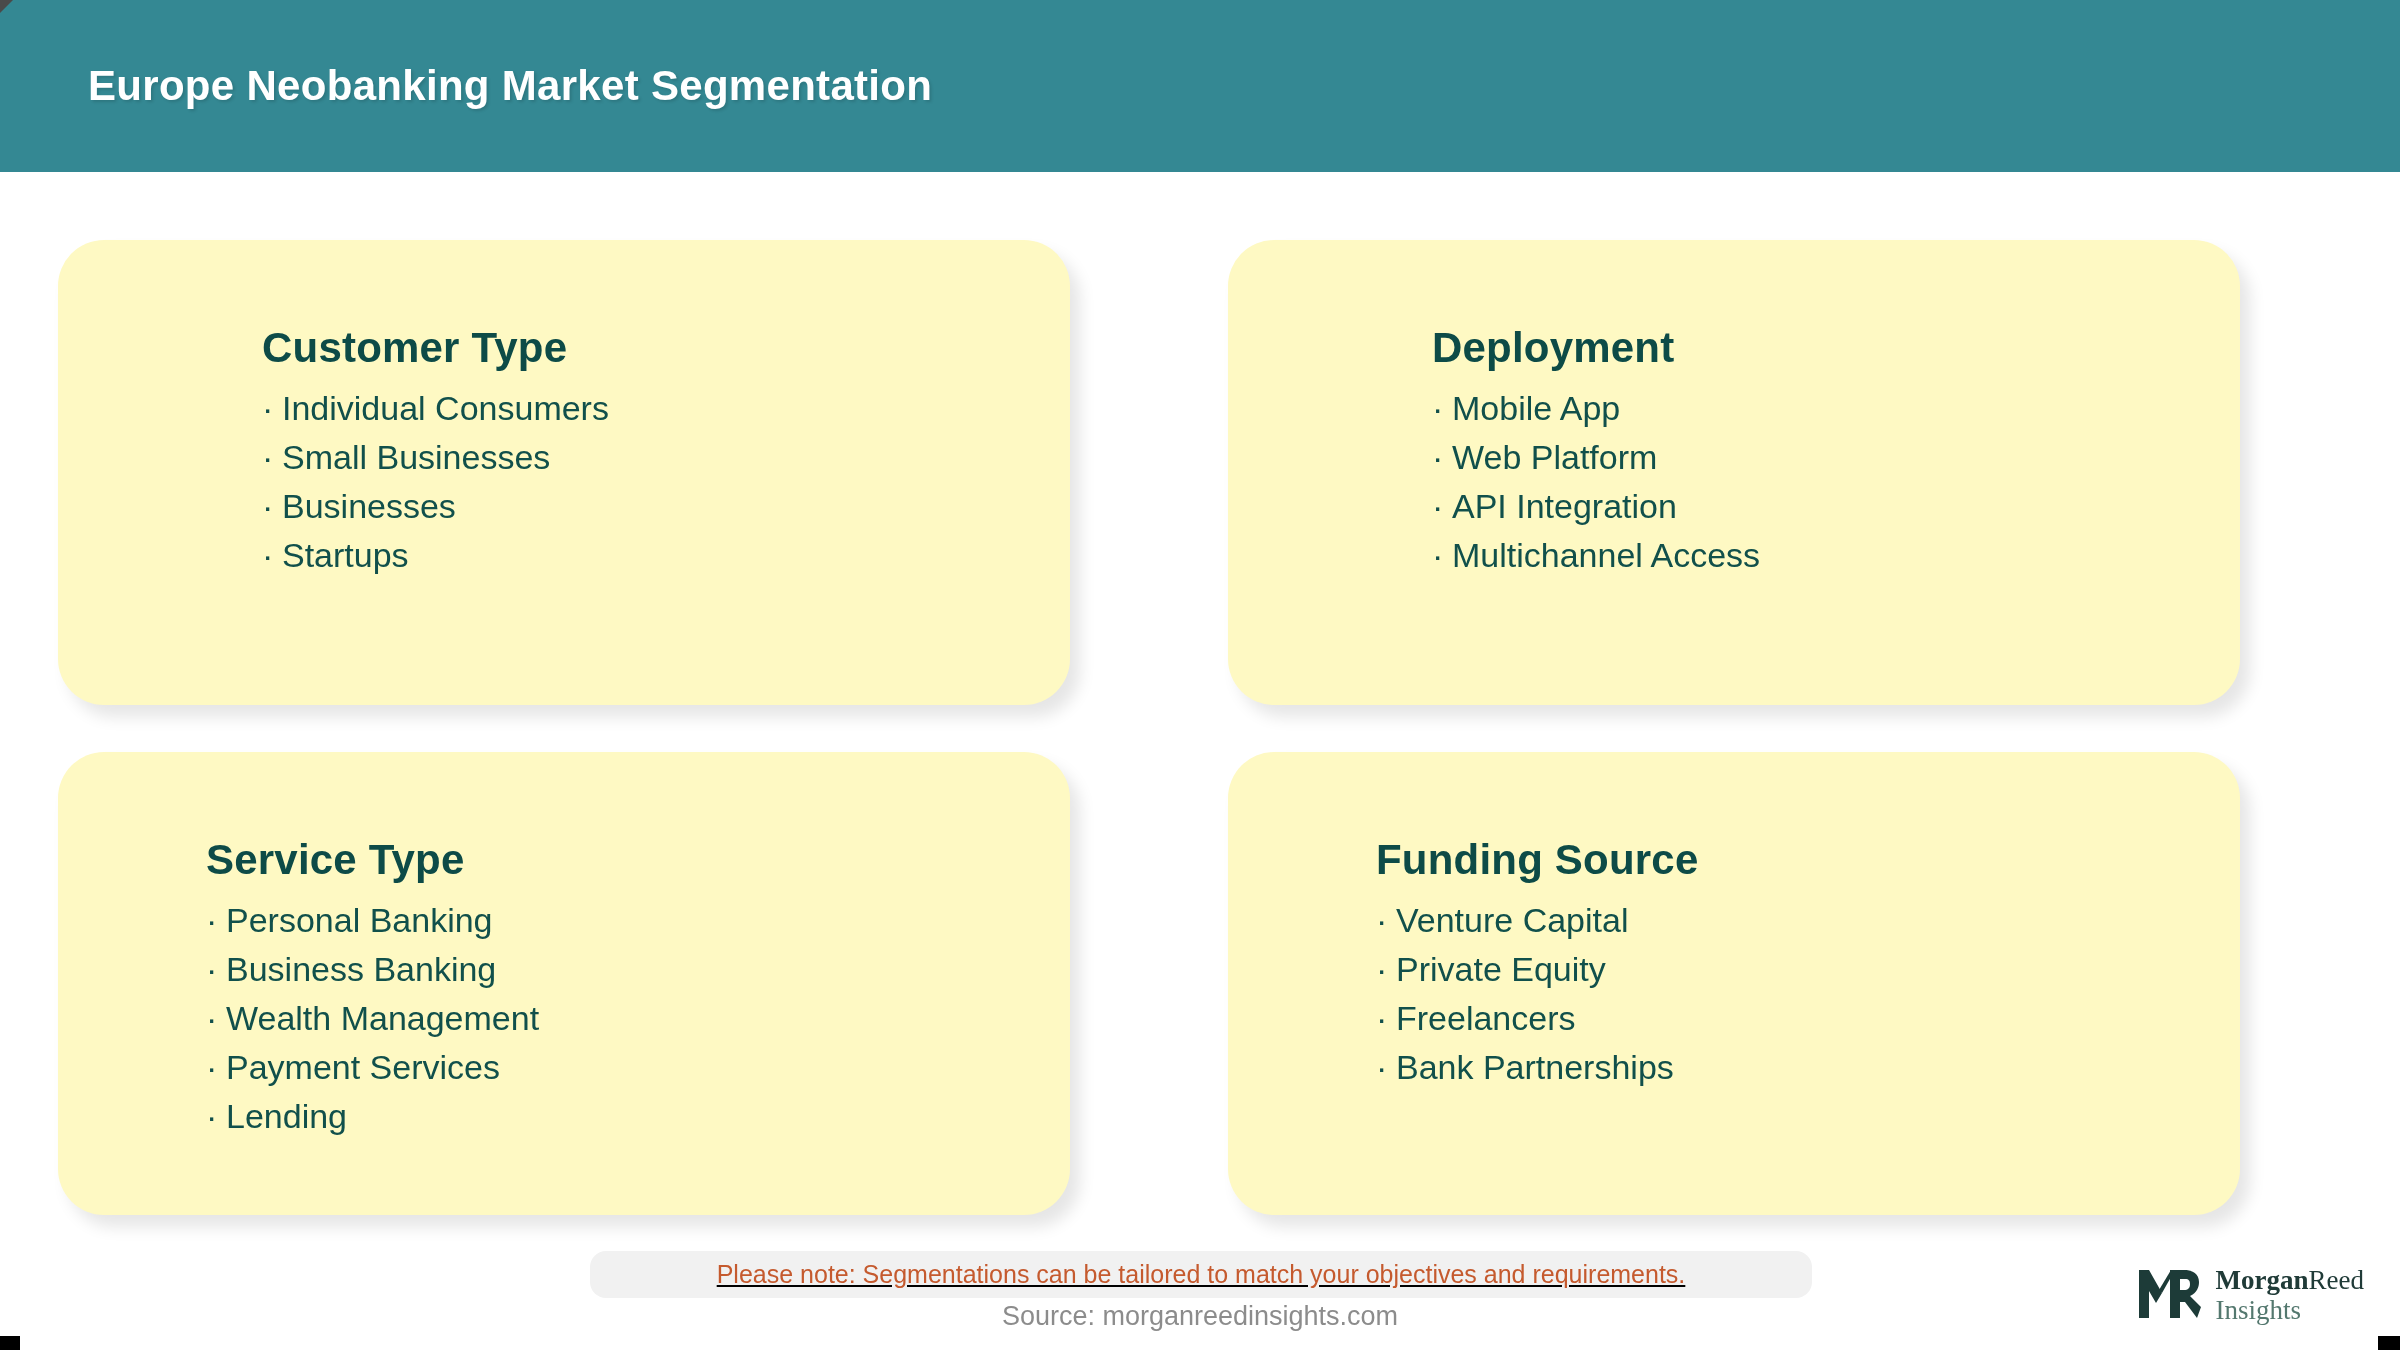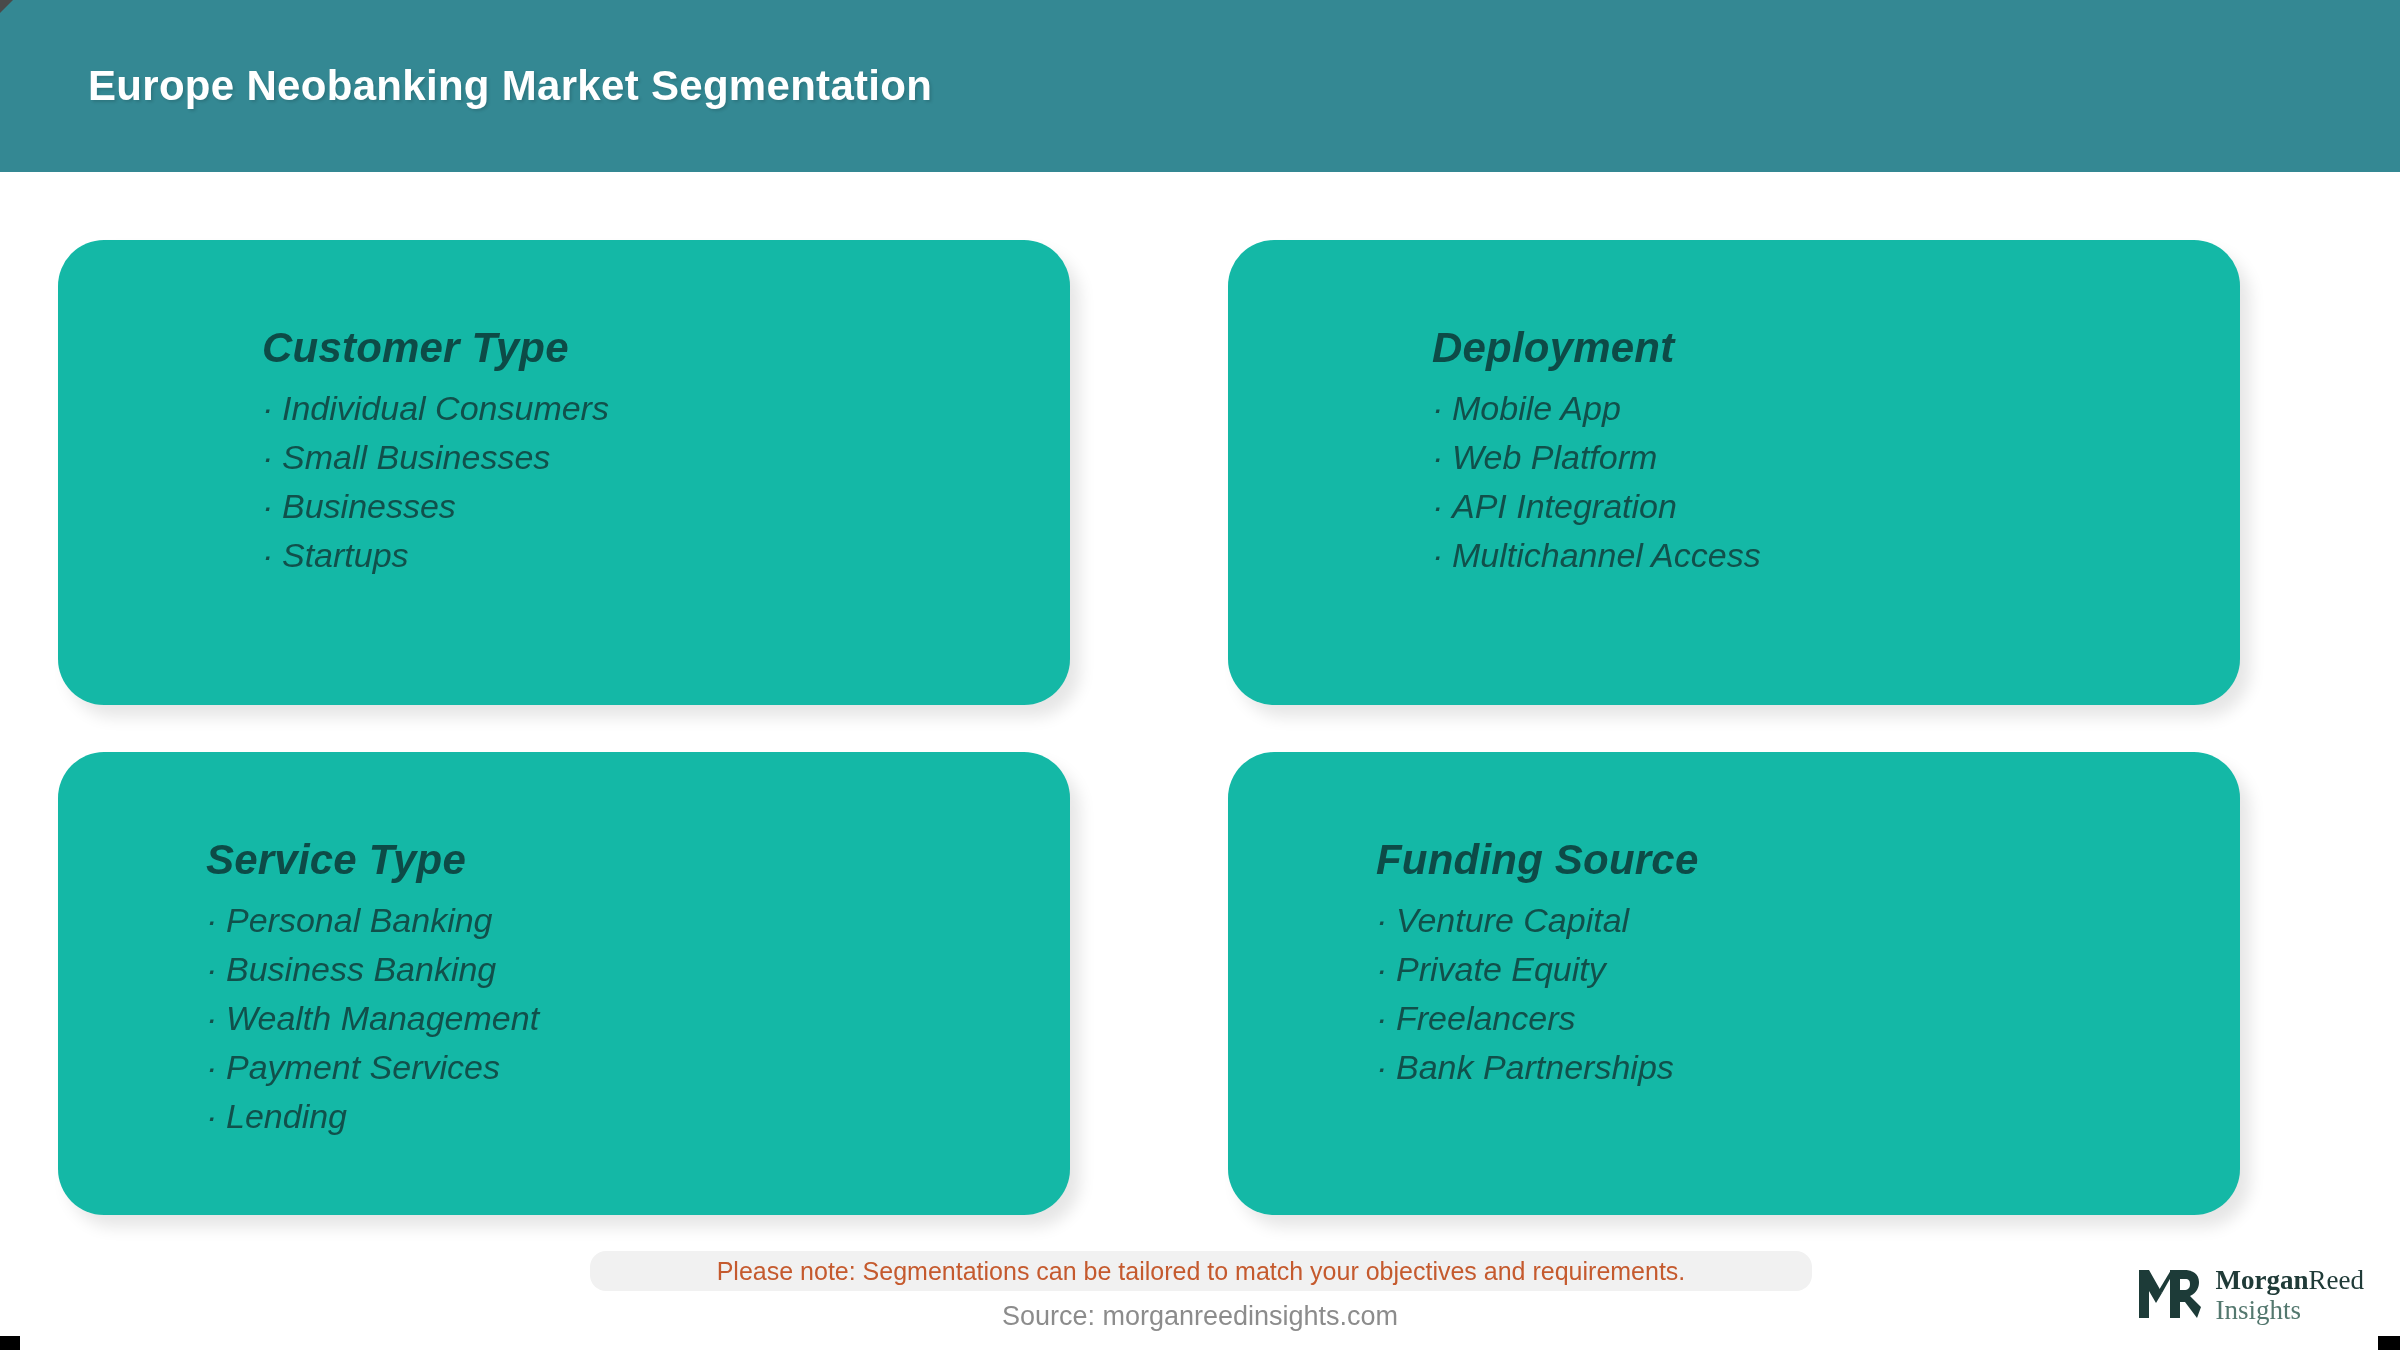--- a/index.html
+++ b/index.html
@@ -57,27 +57,26 @@
     width: 2182px;
     height: 975px;
     display: grid;
     grid-template-columns: 1012px 1012px;
     grid-template-rows: 465px 463px;
     column-gap: 158px;
     row-gap: 47px;
   }
 
   .card {
-    background: #14b8a6;
+    background: #fef9c3;
     border-radius: 46px;
     box-shadow: 10px 12px 16px rgba(0,0,0,0.10);
     position: relative;
     padding: 48px 0 0 0;
     overflow: hidden;
-    font-style: italic;
   }
 
   .card-inner {
     padding-left: 204px;
     padding-top: 38px;
   }
 
   .card-title {
     color: #0d4b47;
     font-size: 42px;
@@ -105,26 +104,27 @@
 
   
   .card.col2 .card-inner { padding-left: 148px; }
 
   
   .note-box {
     position: absolute;
     left: 590px;
     top: 1251px;
     width: 1222px;
-    height: 40px;
+    height: 47px;
     background: #f1f1f1;
     border-radius: 16px;
     display: flex;
     align-items: center;
     justify-content: center;
+    text-decoration: underline;
   }
   .note-text {
     color: #c55a2e;
     font-size: 25px;
     font-weight: 400;
     line-height: 1;
     white-space: nowrap;
   }
 
   .source-text {

